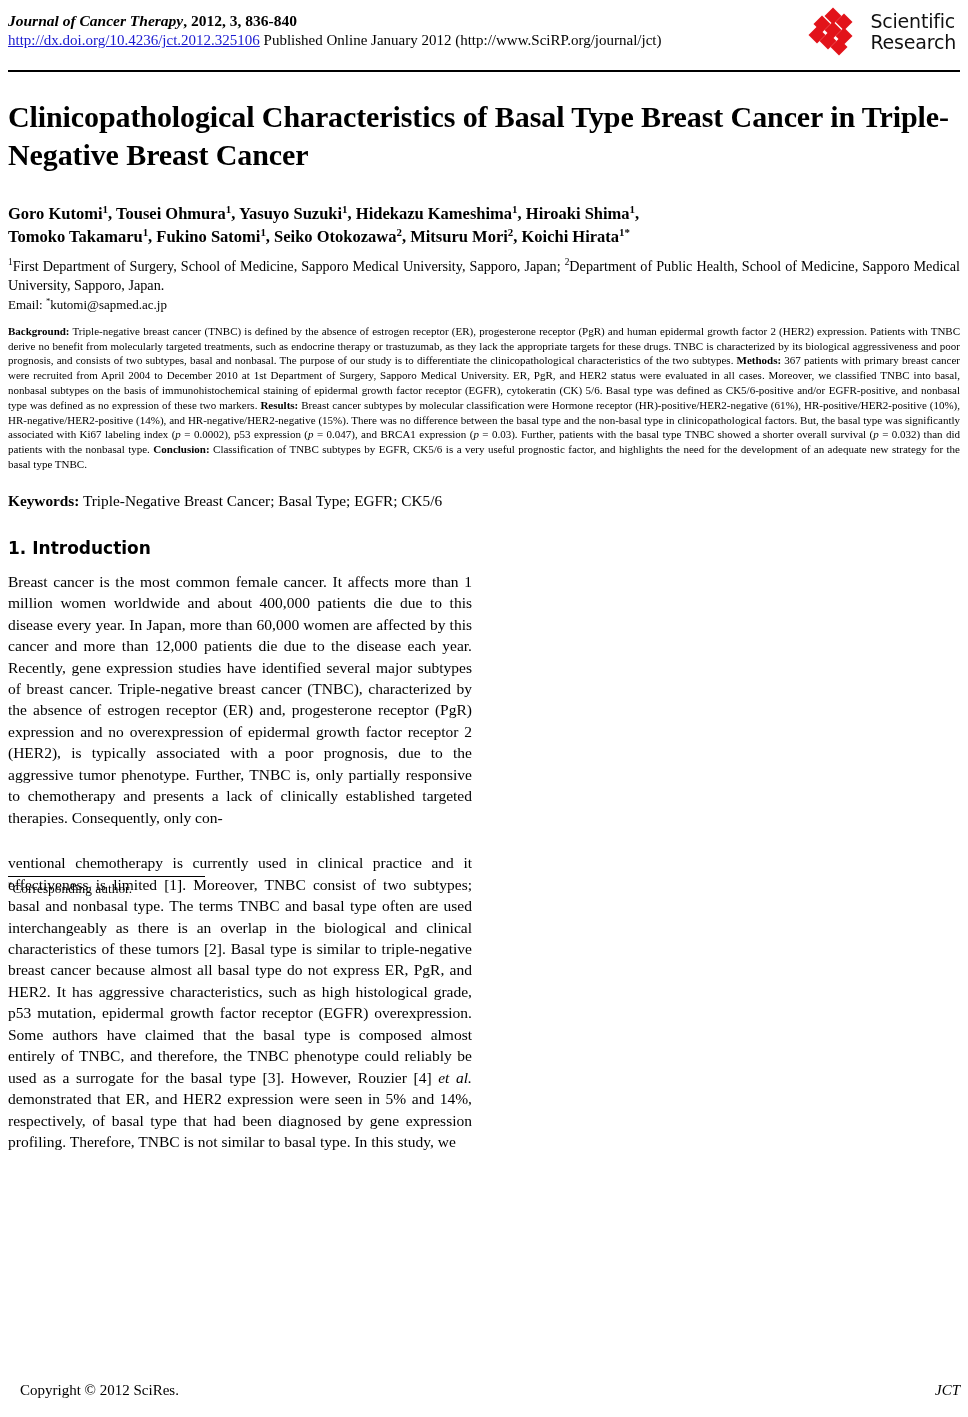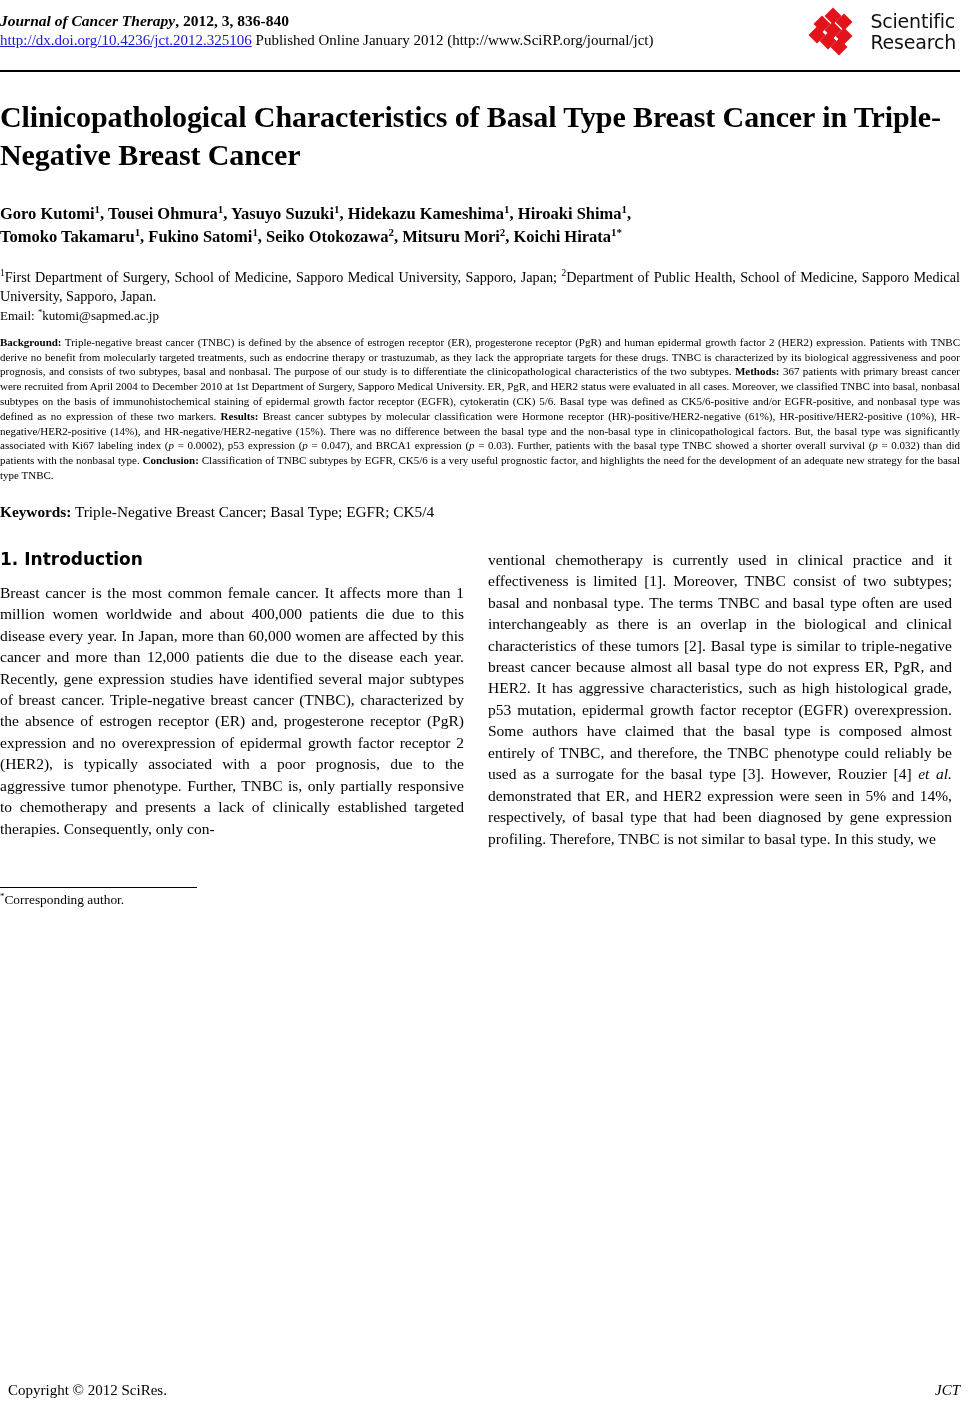--- a/index.html
+++ b/index.html
@@ -12,21 +12,21 @@
     height: 1417px;
     font-family: "Liberation Serif", "DejaVu Serif", serif;
     color: #000000;
     position: relative;
     overflow: hidden;
   }
   .page {
     width: 968px;
     height: 1417px;
     box-sizing: border-box;
-    padding: 10px 8px 0 0;
+    padding: 10px 8px 0 8px;
     position: relative;
   }
 
   
   .masthead {
     display: flex;
     align-items: flex-start;
     justify-content: space-between;
     height: 52px;
   }
@@ -96,21 +96,21 @@
     font-size: 16.5px;
     font-weight: bold;
     line-height: 1.42;
     margin-top: 28px;
   }
   sup { font-size: 0.66em; vertical-align: super; line-height: 0; }
 
   .affiliation {
     font-size: 14.2px;
     line-height: 1.34;
-    margin-top: 20px;
+    margin-top: 9px;
     text-align: justify;
   }
   .email-line {
     font-size: 13px;
     line-height: 1.34;
   }
   .dates {
     font-size: 14.2px;
     margin-top: 17px;
   }
@@ -135,20 +135,21 @@
     font-size: 15.3px;
     margin-top: 20px;
   }
   .keywords b { font-weight: bold; }
 
   
   .columns {
     margin-top: 28px;
     display: flex;
     gap: 24px;
+    flex-direction: column;
   }
   .col {
     width: 464px;
     position: relative;
   }
   .section-heading {
     font-family: "DejaVu Sans", sans-serif;
     font-size: 17px;
     font-weight: bold;
     margin: 0 0 13px 0;
@@ -176,21 +177,21 @@
     margin: 0 0 3px 0;
   }
   .footnote-text {
     font-size: 13.4px;
     line-height: 1.3;
   }
 
   
   .footer {
     position: absolute;
-    left: 8px;
+    left: 20px;
     right: 8px;
     bottom: 18px;
     display: flex;
     justify-content: space-between;
     align-items: baseline;
     font-size: 15px;
     text-align: right;
   }
   .footer-right {
     font-style: italic;
@@ -239,21 +240,21 @@
   </div>
 
   <div class="affiliation"><sup>1</sup>First Department of Surgery, School of Medicine, Sapporo Medical University, Sapporo, Japan; <sup>2</sup>Department of Public Health, School of Medicine, Sapporo Medical University, Sapporo, Japan.</div>
   <div class="email-line">Email: <sup>*</sup>kutomi@sapmed.ac.jp</div>
 
 
   <div class="abstract-body"><b>Background:</b> Triple-negative breast cancer (TNBC) is defined by the absence of estrogen receptor (ER), progesterone receptor (PgR) and human epidermal growth factor 2 (HER2) expression. Patients with TNBC derive no benefit from molecularly targeted treatments, such as endocrine therapy or trastuzumab, as they lack the appropriate targets for these drugs. TNBC is characterized by its biological aggressiveness and poor prognosis, and consists of two subtypes, basal and nonbasal. The purpose of our study is to differentiate the clinicopathological characteristics of the two subtypes. <b>Methods:</b> 367 patients with primary breast cancer were recruited from April 2004 to December 2010 at 1st Department of Surgery, Sapporo Medical University. ER, PgR, and HER2 status were evaluated in all cases. Moreover, we classified TNBC into basal, nonbasal subtypes on the basis of immunohistochemical staining of epidermal growth factor receptor (EGFR), cytokeratin (CK) 5/6. Basal type was defined as CK5/6-positive and/or EGFR-positive, and nonbasal type was defined as no expression of these two markers. <b>Results:</b> Breast cancer subtypes by molecular classification were Hormone receptor (HR)-positive/HER2-negative (61%), HR-positive/HER2-positive (10%), HR-negative/HER2-positive (14%), and HR-negative/HER2-negative (15%). There was no difference between the basal type and the non-basal type in clinicopathological factors. But, the basal type was significantly associated with Ki67 labeling index (<i>p</i> = 0.0002), p53 expression (<i>p</i> = 0.047), and BRCA1 expression (<i>p</i> = 0.03). Further, patients with the basal type TNBC showed a shorter overall survival (<i>p</i> = 0.032) than did patients with the nonbasal type. <b>Conclusion:</b> Classification of TNBC subtypes by EGFR, CK5/6 is a very useful prognostic factor, and highlights the need for the development of an adequate new strategy for the basal type TNBC.</div>
 
   <div class="keywords">
     <b>Keywords:</b>
-    <span>Triple-Negative Breast Cancer; Basal Type; EGFR; CK5/4</span>
+    <span>Triple-Negative Breast Cancer; Basal Type; EGFR; CK5/6</span>
   </div>
 
   <div class="columns">
     <div class="col">
       <h2 class="section-heading">1. Introduction</h2>
       <p class="body-text">Breast cancer is the most common female cancer. It affects more than 1 million women worldwide and about 400,000 patients die due to this disease every year. In Japan, more than 60,000 women are affected by this cancer and more than 12,000 patients die due to the disease each year. Recently, gene expression studies have identified several major subtypes of breast cancer. Triple-negative breast cancer (TNBC), characterized by the absence of estrogen receptor (ER) and, progesterone receptor (PgR) expression and no overexpression of epidermal growth factor receptor 2 (HER2), is typically associated with a poor prognosis, due to the aggressive tumor phenotype. Further, TNBC is, only partially responsive to chemotherapy and presents a lack of clinically established targeted therapies. Consequently, only con-</p>
       <div class="footnote-wrap">
         <hr class="footnote-rule">
         <div class="footnote-text"><sup>*</sup>Corresponding author.</div>
       </div>

